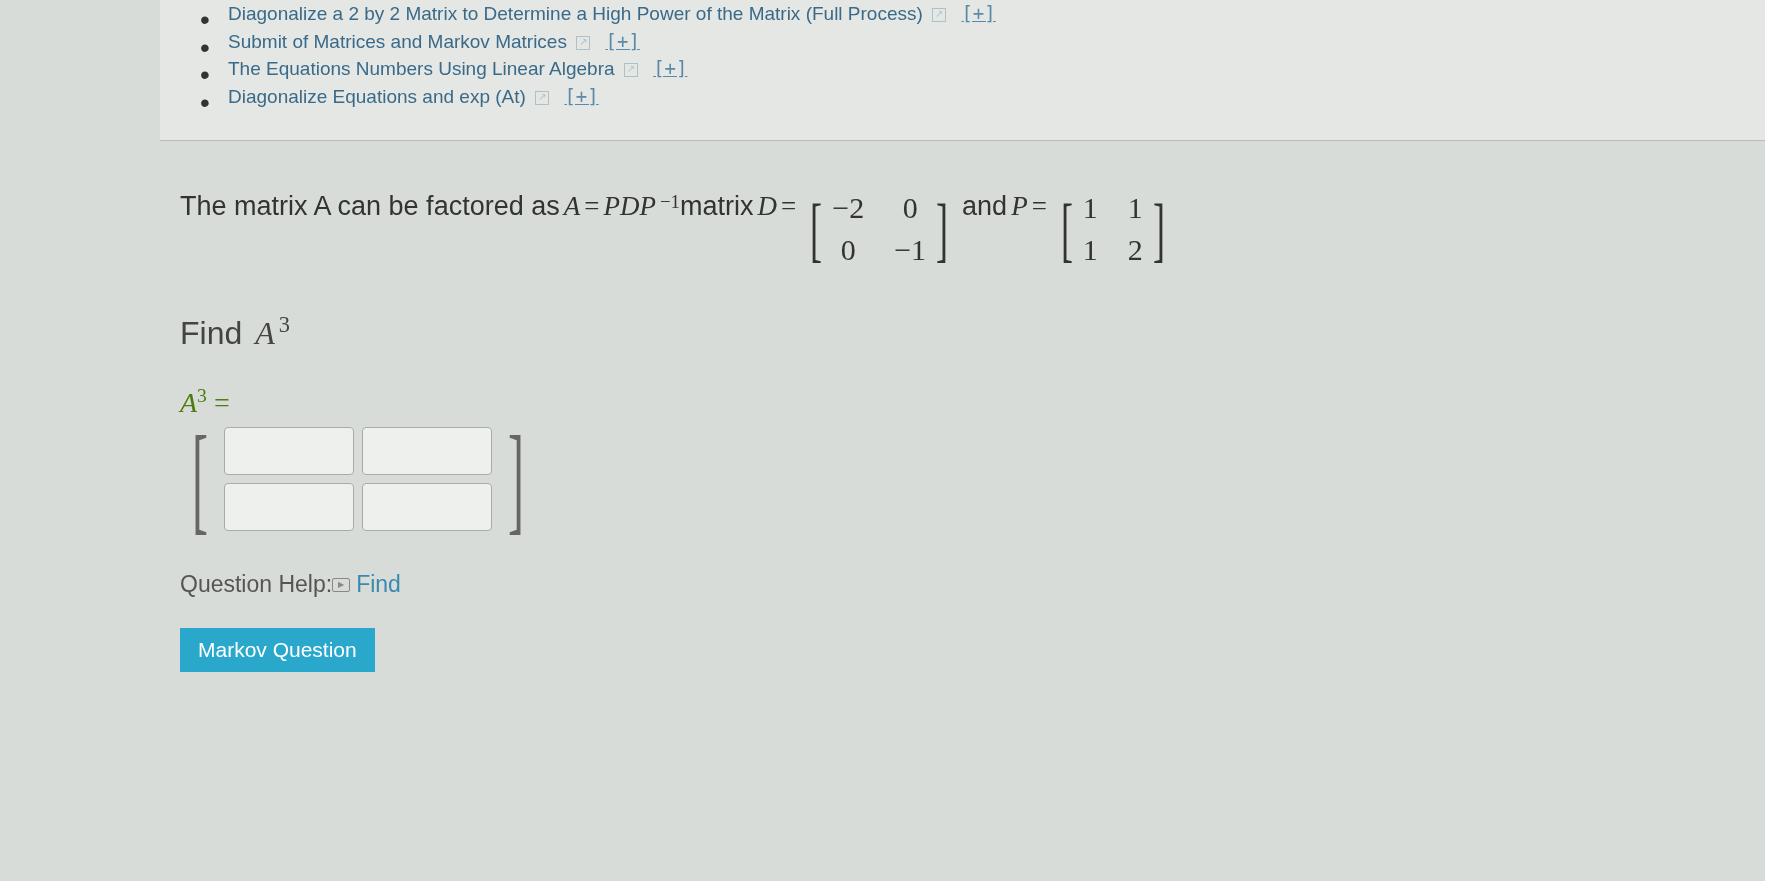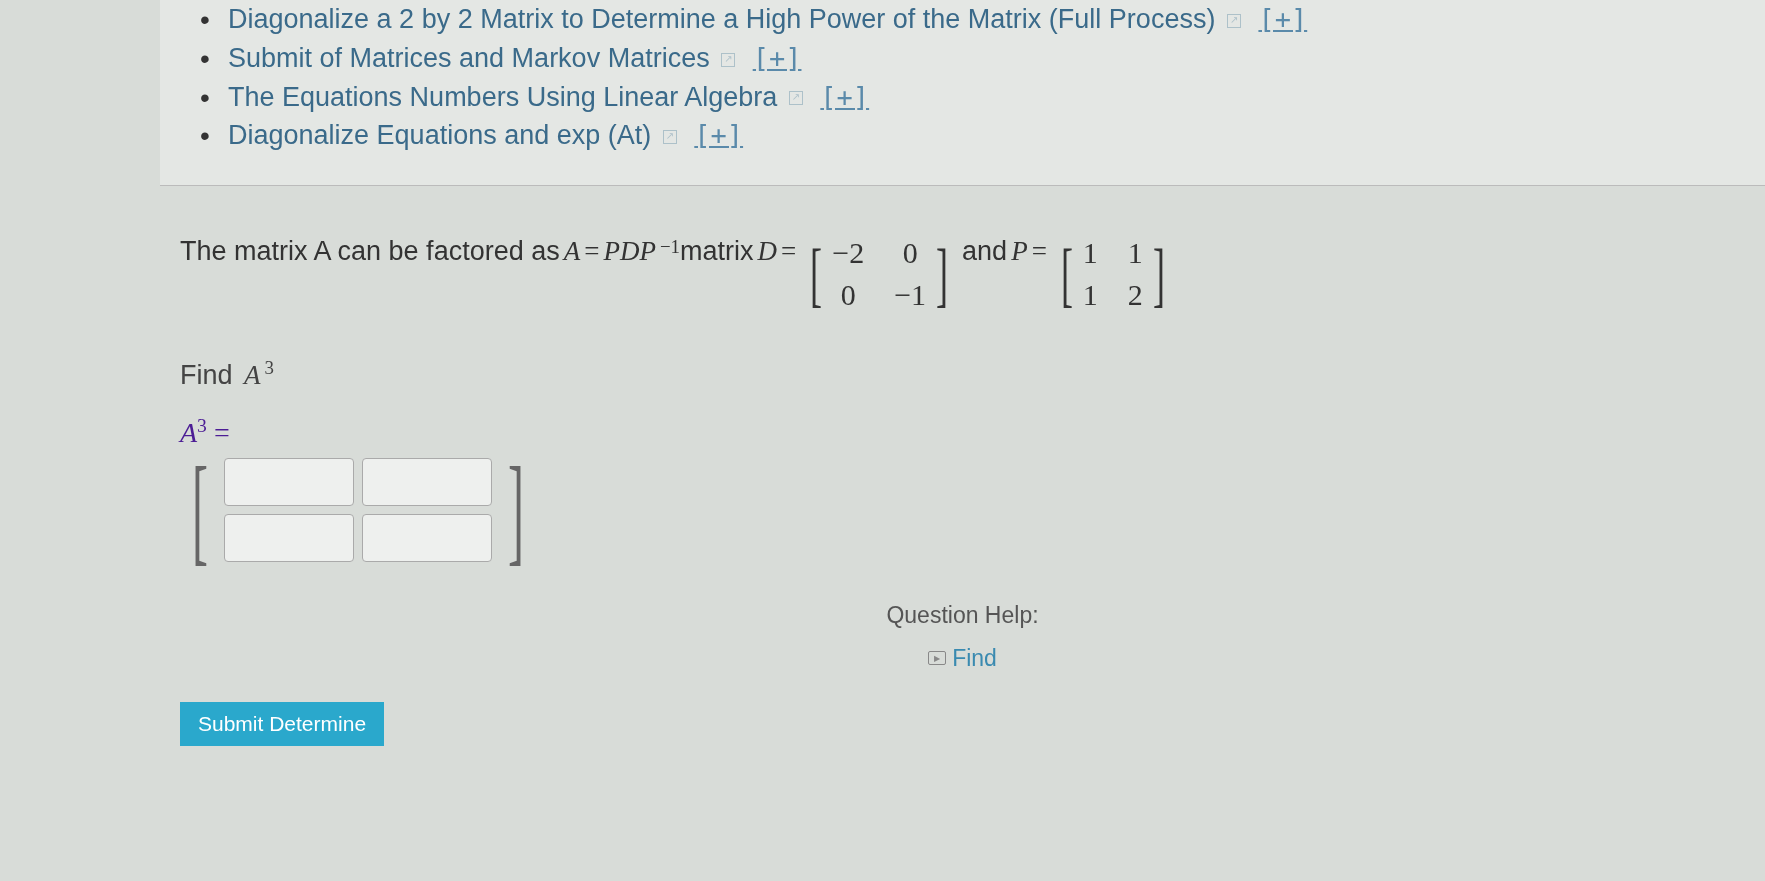--- a/index.html
+++ b/index.html
@@ -23,21 +23,21 @@
       background: #e4e7e4;
       border-bottom: 1px solid #bbb;
       padding: 0 20px 30px 20px;
       margin-bottom: 50px;
     }
     .resources-list {
       list-style: none;
       padding: 0 0 0 20px;
     }
     .resources-list li {
-      font-size: 27px;
+      font-size: 19px;
       color: #444;
       line-height: 1.4;
       position: relative;
       padding-left: 28px;
     }
     .resources-list li::before {
       content: "•";
       position: absolute;
       left: 0;
       font-size: 28px;
@@ -112,27 +112,27 @@
       display: grid;
       grid-template-columns: auto auto;
       column-gap: 30px;
       row-gap: 8px;
       font-family: 'Times New Roman', serif;
       font-size: 30px;
       text-align: center;
       padding: 0 4px;
     }
     .find-row {
-      font-size: 27px;
+      font-size: 32px;
       color: #444;
-      margin-bottom: 24px;
+      margin-bottom: 33px;
     }
     .answer-label {
       font-size: 28px;
-      color: #4c1d95;
+      color: #4d7c0f;
       font-family: 'Times New Roman', serif;
       font-style: italic;
       margin-bottom: 8px;
     }
     .answer-matrix-wrap {
       display: flex;
       align-items: center;
       margin-bottom: 40px;
     }
     .answer-bracket {
@@ -156,22 +156,21 @@
       border-radius: 4px;
       font-size: 20px;
       padding: 4px 8px;
     }
     .help-row {
       font-size: 23px;
       color: #555;
       margin-bottom: 30px;
       display: flex;
       align-items: center;
-      gap: 16px;
-      flex-direction: column;
+      gap: 0;
     }
     .video-link {
       color: #3a8ab0;
       text-decoration: none;
       display: flex;
       align-items: center;
       gap: 6px;
     }
     .play-icon {
       display: inline-flex;
@@ -283,18 +282,18 @@
 
     <div class="help-row">
       <span>Question Help:</span>
       <a href="#" class="video-link">
         <span class="play-icon">▶</span>
         <span>Find</span>
       </a>
     </div>
 
     <button class="submit-button">
-      <span>Submit Determine</span>
+      <span>Markov Question</span>
     </button>
 
   </div>
 
 </div>
 
 </body></html>

